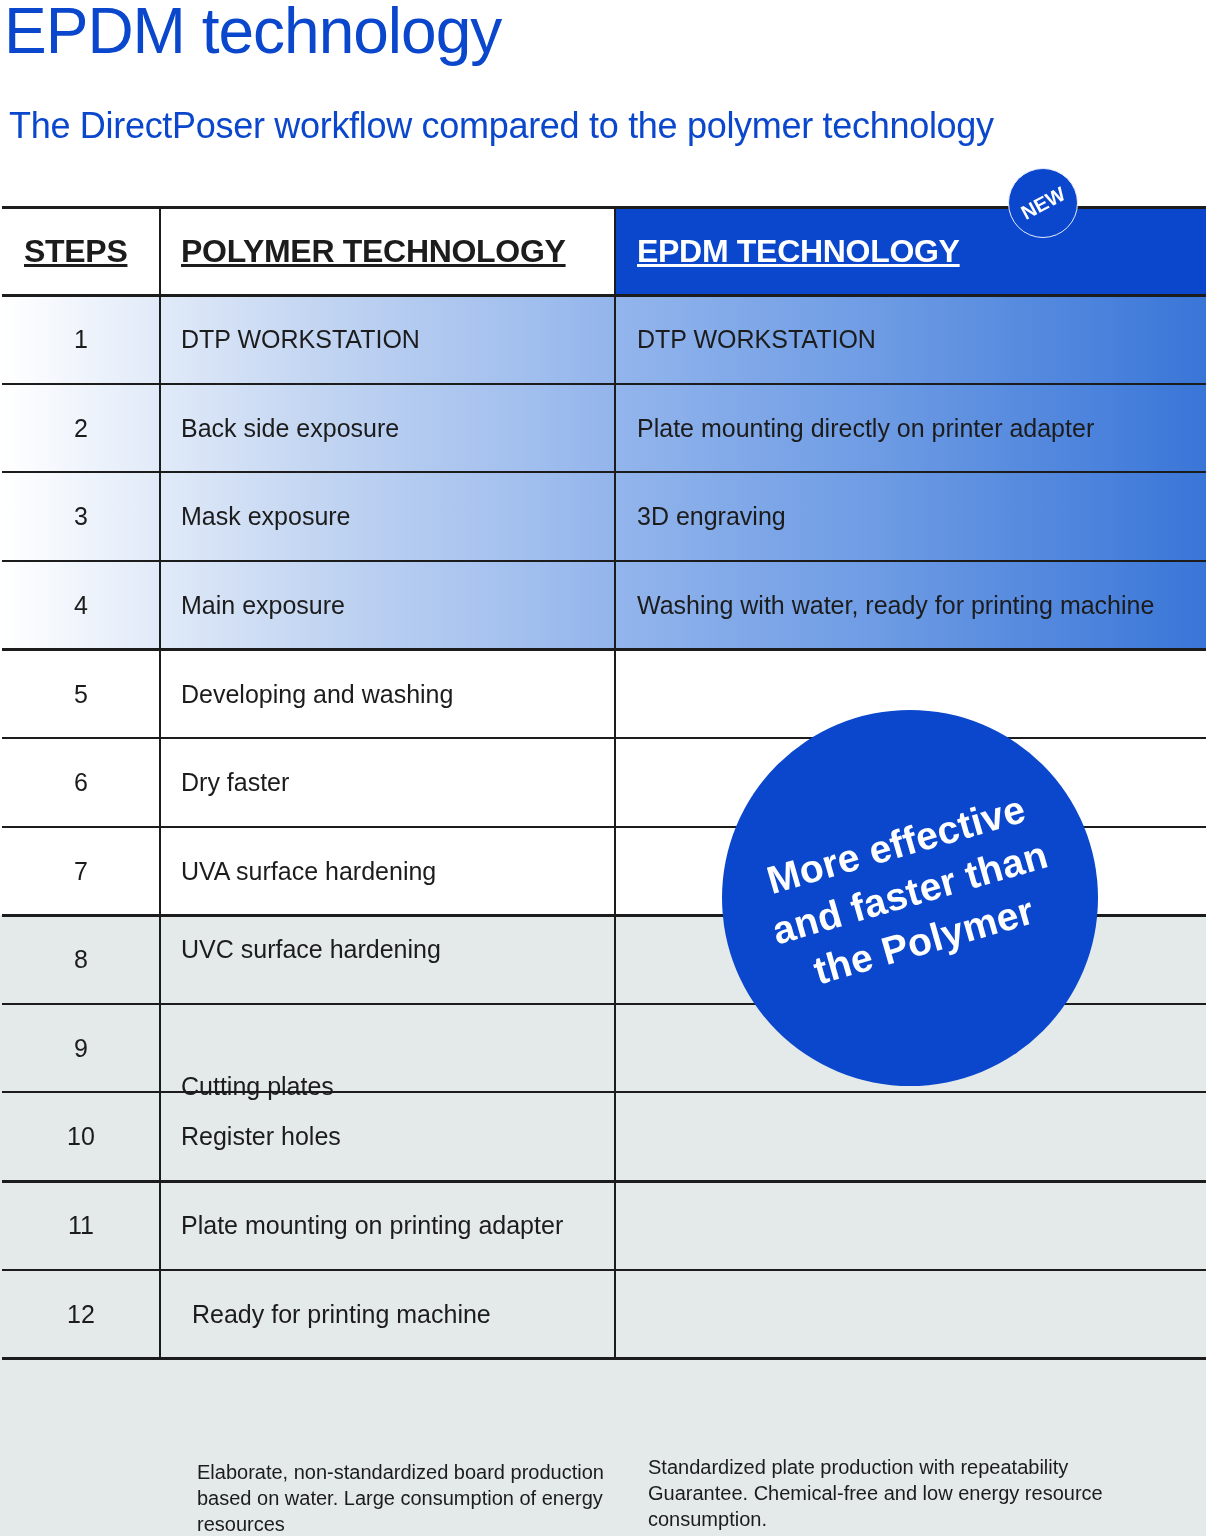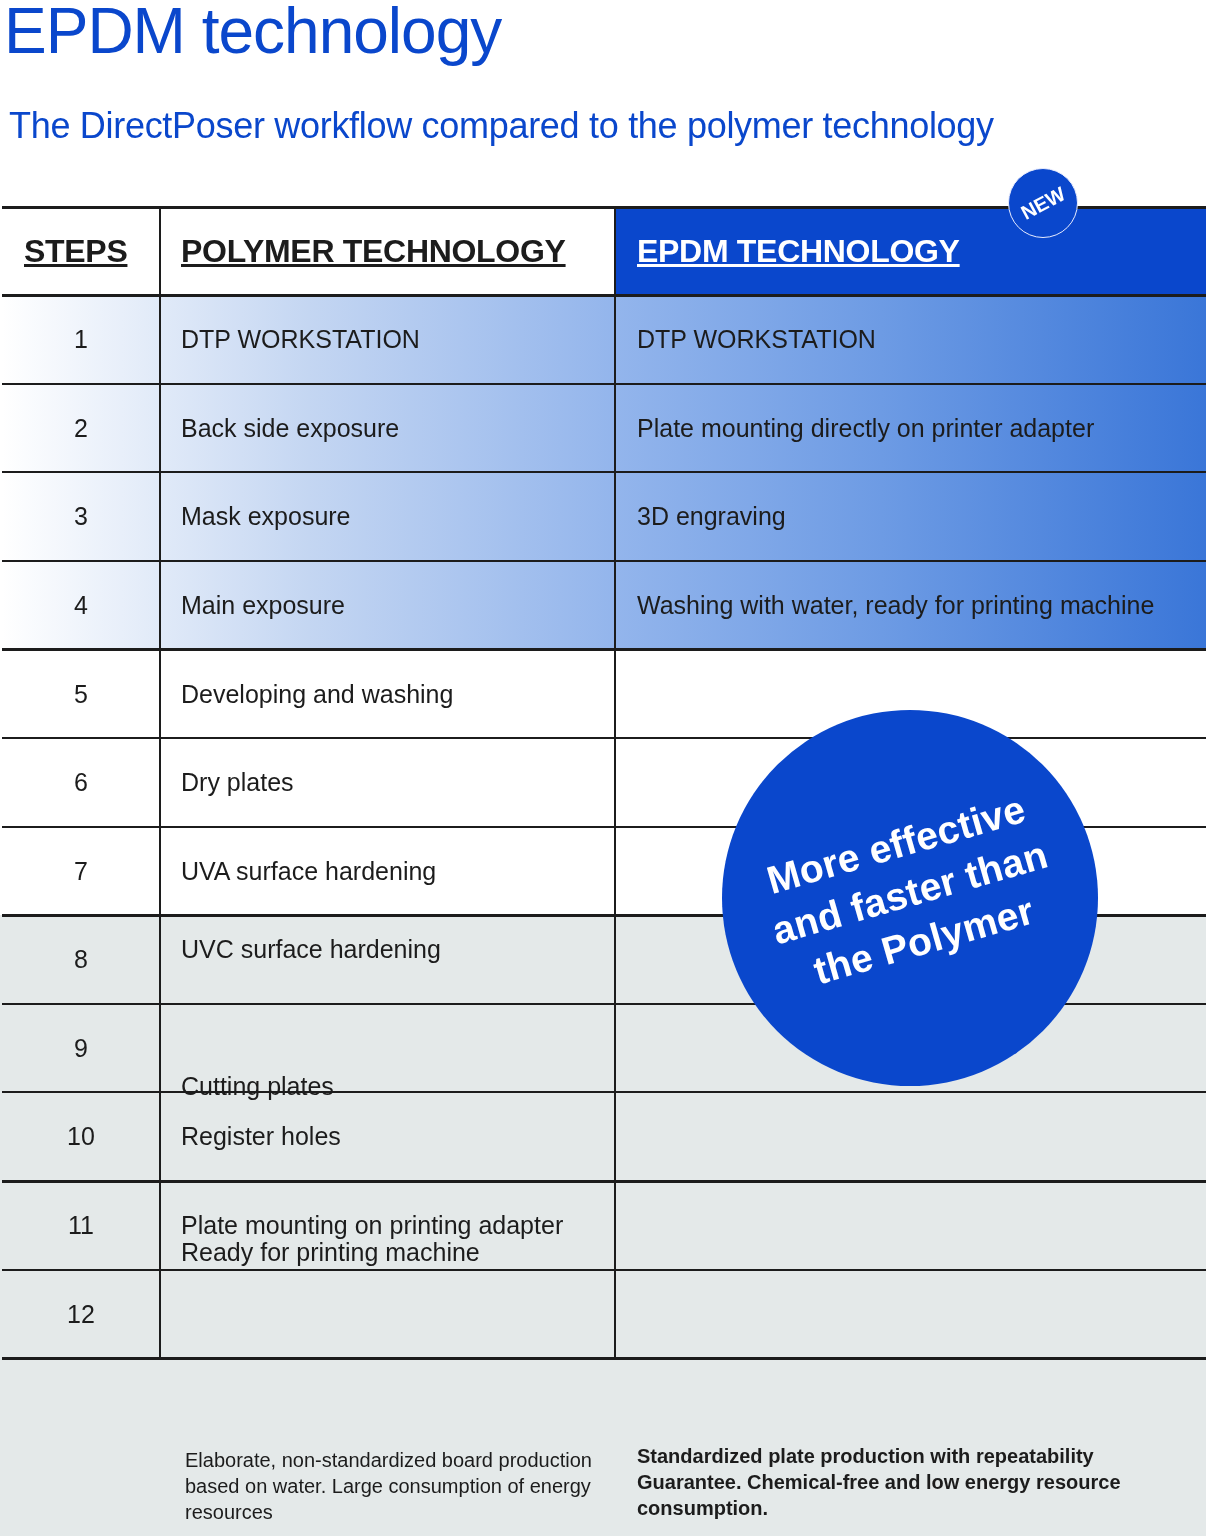--- a/index.html
+++ b/index.html
@@ -133,21 +133,21 @@
     <div class="cell step" style="top:561px;height:88px;">4</div>
     <div class="cell poly" style="top:561px;height:88px;">Main exposure</div>
     <div class="cell epdm" style="top:561px;height:88px;">Washing with water, ready for printing machine</div>
   </div>
   <div>
     <div class="cell step" style="top:650px;height:88px;">5</div>
     <div class="cell poly" style="top:650px;height:88px;">Developing and washing</div>
   </div>
   <div>
     <div class="cell step" style="top:738px;height:88px;">6</div>
-    <div class="cell poly" style="top:738px;height:88px;">Dry plates</div>
+    <div class="cell poly" style="top:738px;height:88px;">Dry faster</div>
   </div>
   <div>
     <div class="cell step" style="top:827px;height:88px;">7</div>
     <div class="cell poly" style="top:827px;height:88px;">UVA surface hardening</div>
   </div>
   <div>
     <div class="cell step" style="top:915px;height:88px;">8</div>
     <div class="cell poly" style="top:915px;height:68px;">UVC surface hardening</div>
   </div>
   <div>
@@ -157,26 +157,26 @@
   <div>
     <div class="cell step" style="top:1092px;height:88px;">10</div>
     <div class="cell poly" style="top:1092px;height:88px;">Register holes</div>
   </div>
   <div>
     <div class="cell step" style="top:1181px;height:88px;">11</div>
     <div class="cell poly" style="top:1181px;height:88px;">Plate mounting on printing adapter</div>
   </div>
   <div>
     <div class="cell step" style="top:1270px;height:88px;">12</div>
-    <div class="cell poly" style="top:1208px;height:88px;">Ready for printing machine</div>
+    <div class="cell poly" style="top:1270px;height:88px;margin-left:11px;">Ready for printing machine</div>
   </div>
 </div>
 
 <div class="promo">
   <div class="promo-text">
     <div>More effective</div>
     <div>and faster than</div>
     <div>the Polymer</div>
   </div>
 </div>
 
-<p class="note left" style="margin:4px;">Elaborate, non-standardized board production based on water. Large consumption of energy resources</p>
-<p class="note right" style="margin:0;font-weight:bold;">Standardized plate production with repeatability Guarantee. Chemical-free and low energy resource consumption.</p>
+<p class="note left" style="margin:16px;">Elaborate, non-standardized board production based on water. Large consumption of energy resources</p>
+<p class="note right" style="margin:11px;">Standardized plate production with repeatability Guarantee. Chemical-free and low energy resource consumption.</p>
 
 </body></html>

